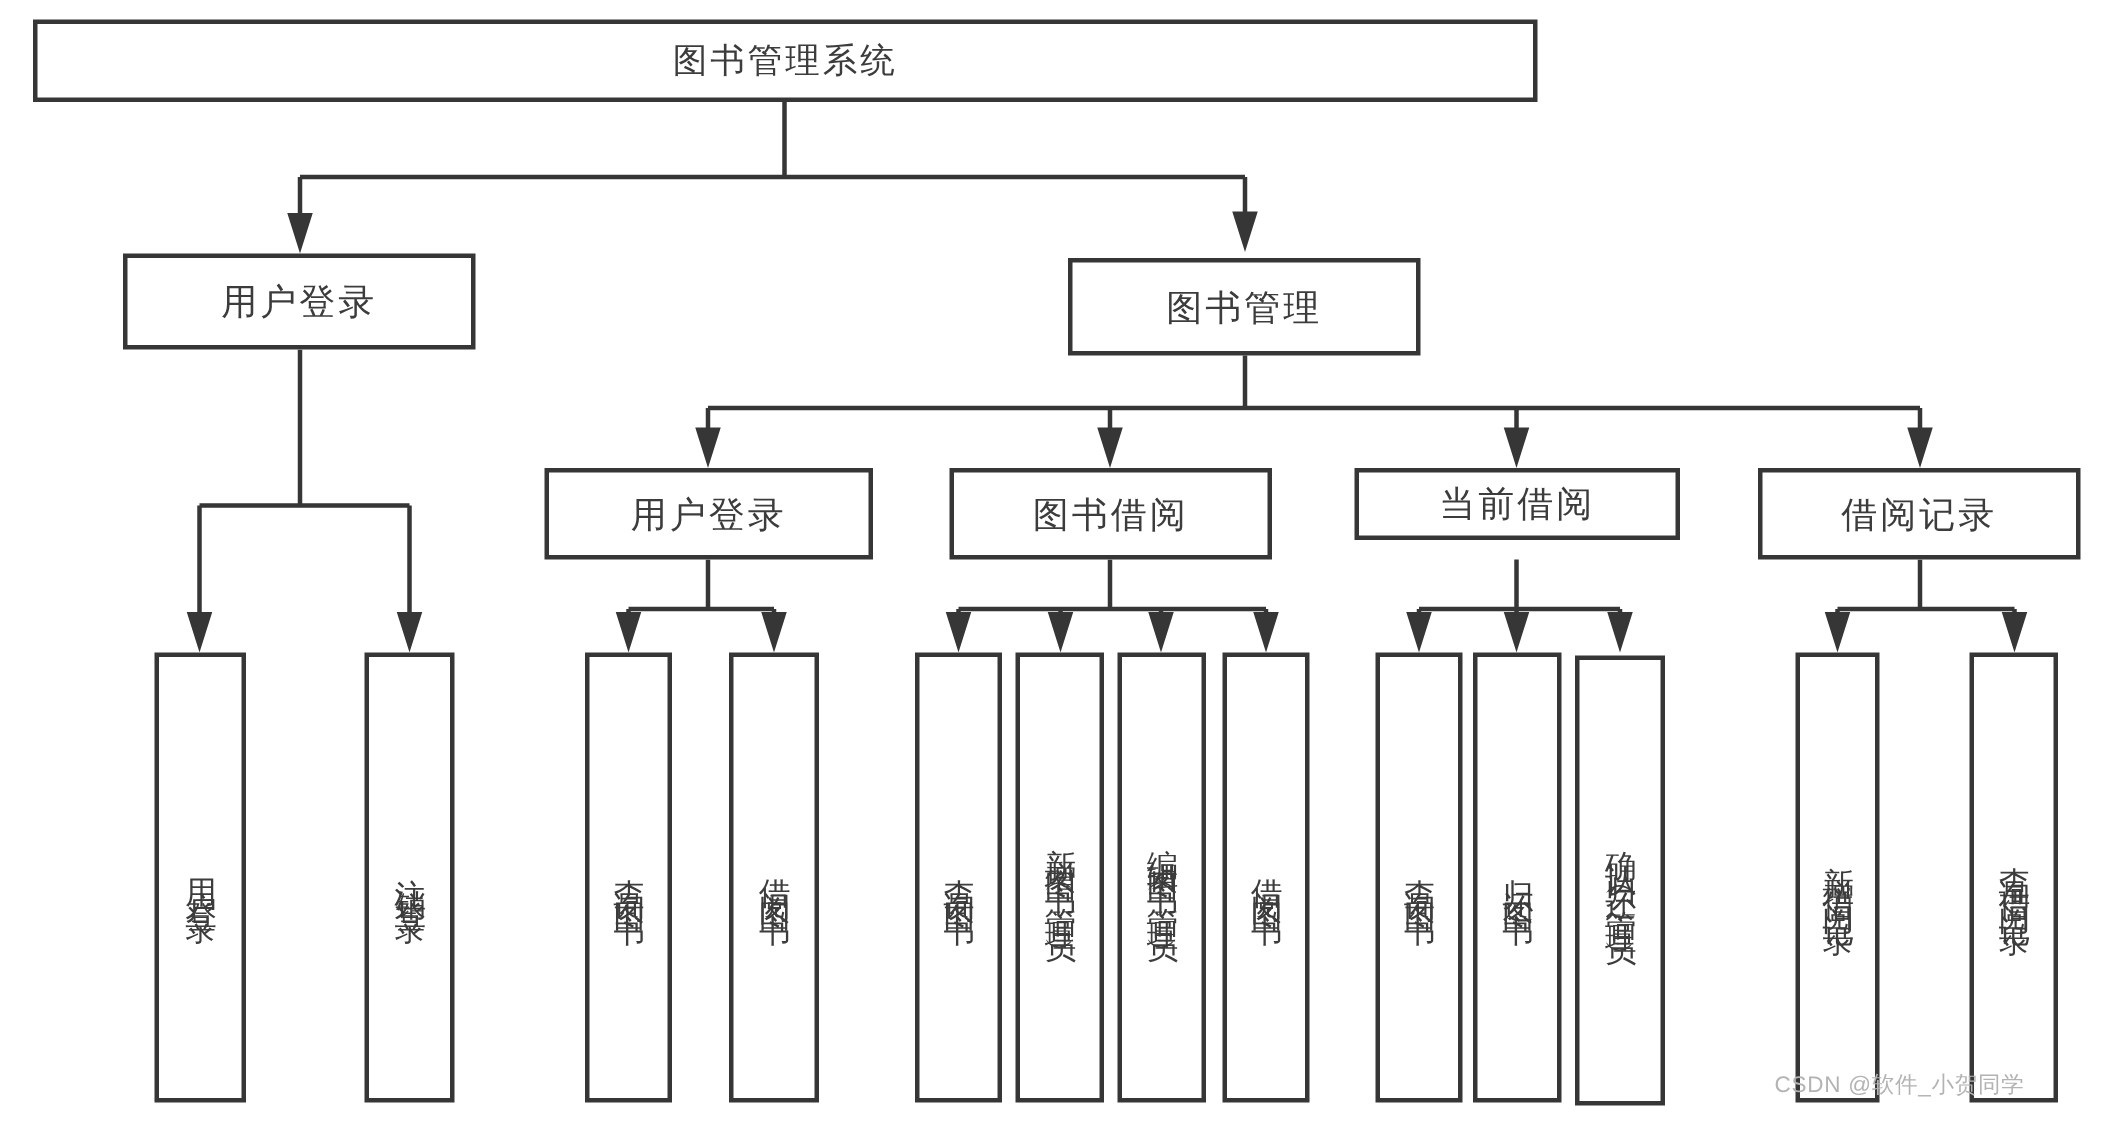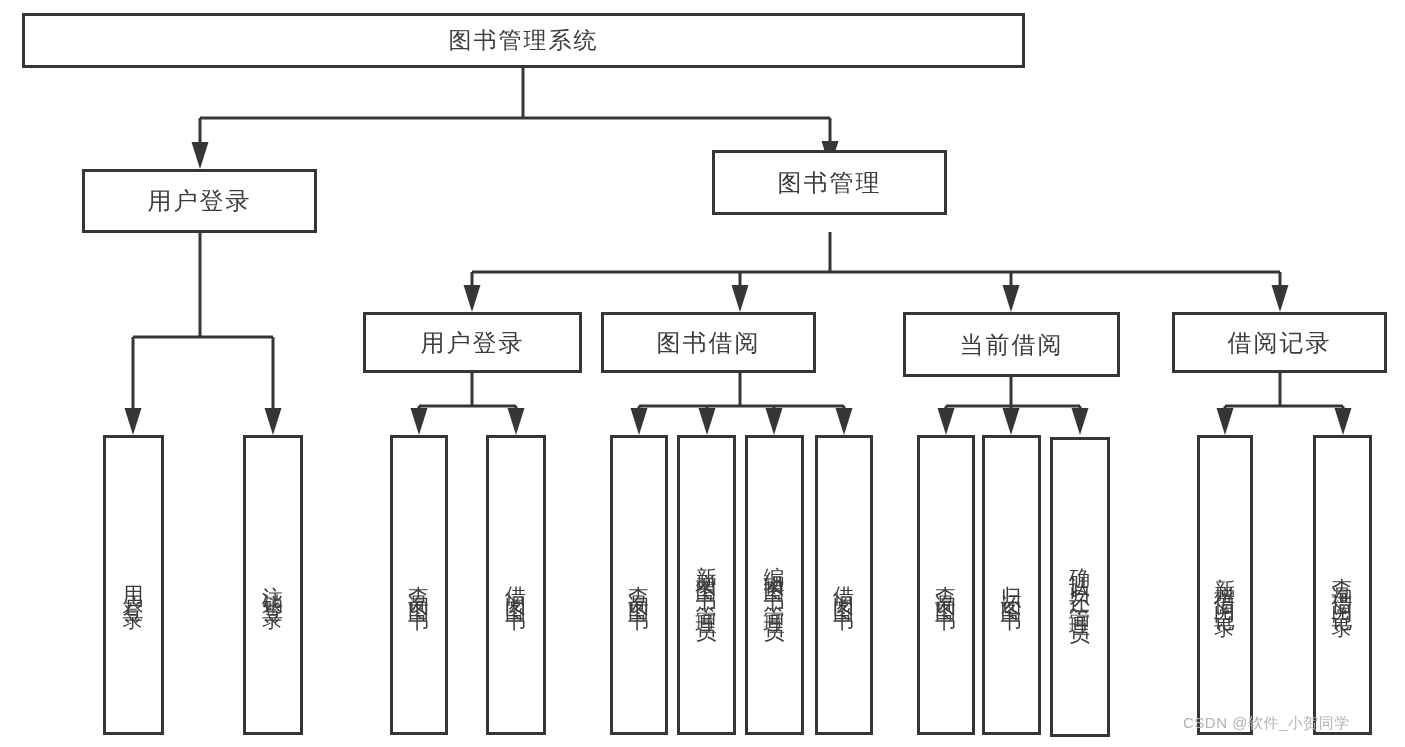--- a/index.html
+++ b/index.html
@@ -50,31 +50,31 @@
     </g>
   </svg>
 
   <div class="node h root" style="left:22px;top:13px;width:1003px;height:55px">
     <span>图书管理系统</span>
   </div>
 
   <div class="node h" style="left:82px;top:169px;width:235px;height:64px">
     <span>用户登录</span>
   </div>
-  <div class="node h" style="left:712px;top:150px;width:235px;height:65px">
+  <div class="node h" style="left:712px;top:172px;width:235px;height:65px">
     <span>图书管理</span>
   </div>
 
   <div class="node h" style="left:363px;top:312px;width:219px;height:61px">
     <span>用户登录</span>
   </div>
-  <div class="node h" style="left:601px;top:312px;width:215px;height:61px">
+  <div class="node h" style="left:633px;top:312px;width:215px;height:61px">
     <span>图书借阅</span>
   </div>
-  <div class="node h" style="left:903px;top:312px;width:217px;height:65px">
+  <div class="node h" style="left:903px;top:312px;width:217px;height:48px">
     <span>当前借阅</span>
   </div>
   <div class="node h" style="left:1172px;top:312px;width:215px;height:61px">
     <span>借阅记录</span>
   </div>
 
   <div class="node v" style="left:103px;top:435px;width:61px;height:300px">
     <span>用户登录</span>
   </div>
   <div class="node v" style="left:243px;top:435px;width:60px;height:300px">

